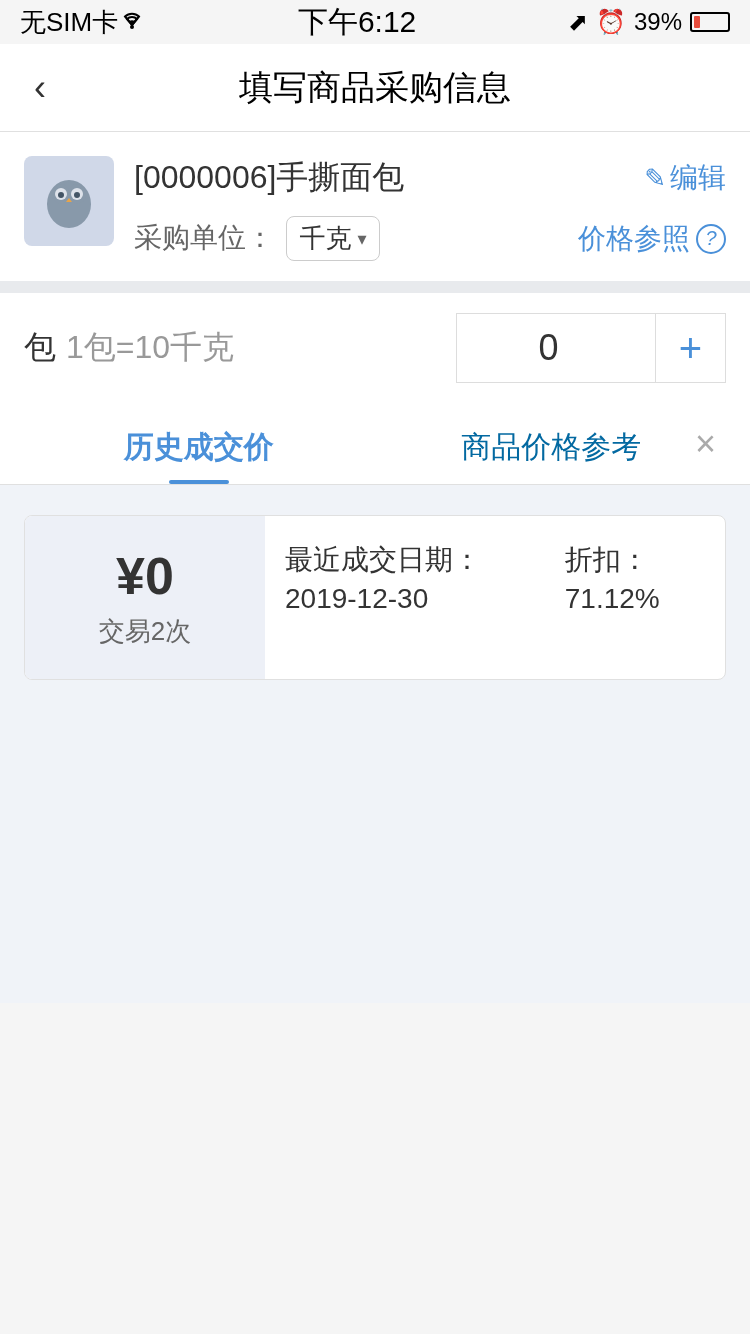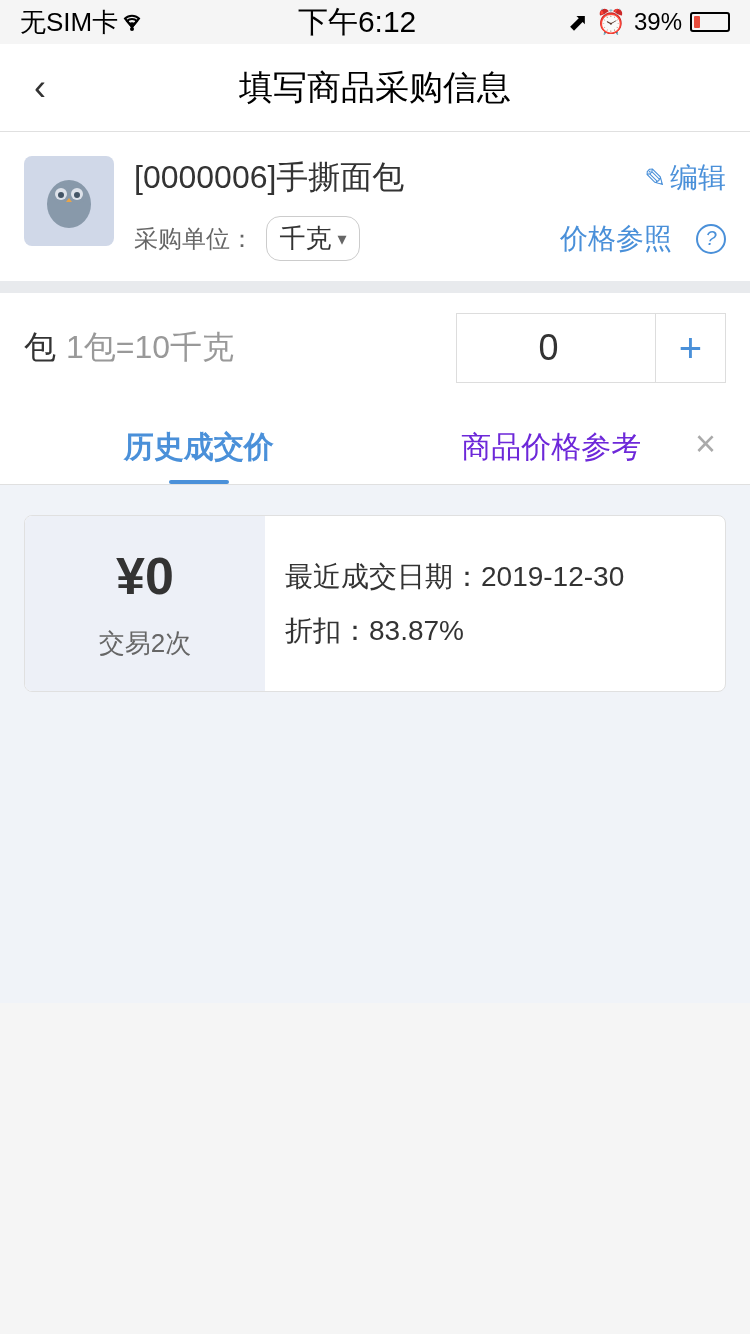--- a/index.html
+++ b/index.html
@@ -19,21 +19,21 @@
       height: 44px;
       background: #f5f5f5;
       display: flex;
       align-items: center;
       justify-content: space-between;
       padding: 0 20px;
       font-size: 26px;
     }
     .status-left {
       display: flex;
-      align-items: center;
+      align-items: flex-start;
       font-size: 26px;
       color: #000;
     }
     .status-center {
       font-size: 30px;
       font-weight: 500;
       color: #000;
       text-align: center;
     }
     .status-right {
@@ -133,44 +133,44 @@
     }
     .edit-icon {
       font-size: 26px;
     }
     .product-unit-row {
       display: flex;
       align-items: center;
       justify-content: space-between;
     }
     .unit-label {
-      font-size: 24px;
+      font-size: 28px;
       color: #666;
     }
     .unit-selector {
       display: inline-flex;
       align-items: center;
       border: 1px solid #ccc;
-      border-radius: 14px;
+      border-radius: 8px;
       padding: 4px 12px;
       margin-left: 8px;
       background: #fff;
       font-size: 26px;
       color: #333;
       gap: 6px;
       cursor: pointer;
     }
     .unit-arrow {
       font-size: 18px;
       color: #666;
     }
     .price-ref-btn {
       display: flex;
       align-items: center;
-      gap: 24px;
+      gap: 6px;
       color: #4a90d9;
       font-size: 28px;
       cursor: pointer;
     }
     .price-ref-icon {
       width: 30px;
       height: 30px;
       border: 2px solid #4a90d9;
       border-radius: 50%;
       display: flex;
@@ -252,21 +252,21 @@
       border-bottom: 1px solid #e0e0e0;
       padding: 0 28px;
       position: relative;
       gap: 11px;
     }
     .tab-item {
       flex: 1;
       text-align: center;
       padding: 24px 0 16px;
       font-size: 30px;
-      color: #6d28d9;
+      color: #0369a1;
       cursor: pointer;
       position: relative;
     }
     .tab-item.active {
       color: #4a90d9;
       font-weight: 600;
     }
     .tab-item.active::after {
       content: '';
       position: absolute;
@@ -309,27 +309,27 @@
       padding: 30px 20px;
     }
     .history-price {
       font-size: 52px;
       color: #333;
       font-weight: 600;
     }
     .history-trades {
       font-size: 26px;
       color: #666;
-      margin-top: 20px;
+      margin-top: 8px;
     }
     .history-right {
       flex: 1;
       padding: 24px 20px;
       display: flex;
-      flex-direction: column;
+      flex-direction: row;
       justify-content: center;
       gap: 14px;
     }
     .history-detail-row {
       font-size: 28px;
       color: #333;
       line-height: 1.4;
     }
   </style>
 </head>
@@ -429,18 +429,18 @@
   <div class="history-card">
     <div class="history-left">
       <div class="history-price">¥0</div>
       <div class="history-trades">交易2次</div>
     </div>
     <div class="history-right">
       <div class="history-detail-row">
         <span>最近成交日期：</span><span>2019-12-30</span>
       </div>
       <div class="history-detail-row">
-        <span>折扣：</span><span>83.87%</span>
+        <span>折扣：</span><span>71.12%</span>
       </div>
     </div>
   </div>
 
 </div>
 
 </body></html>

